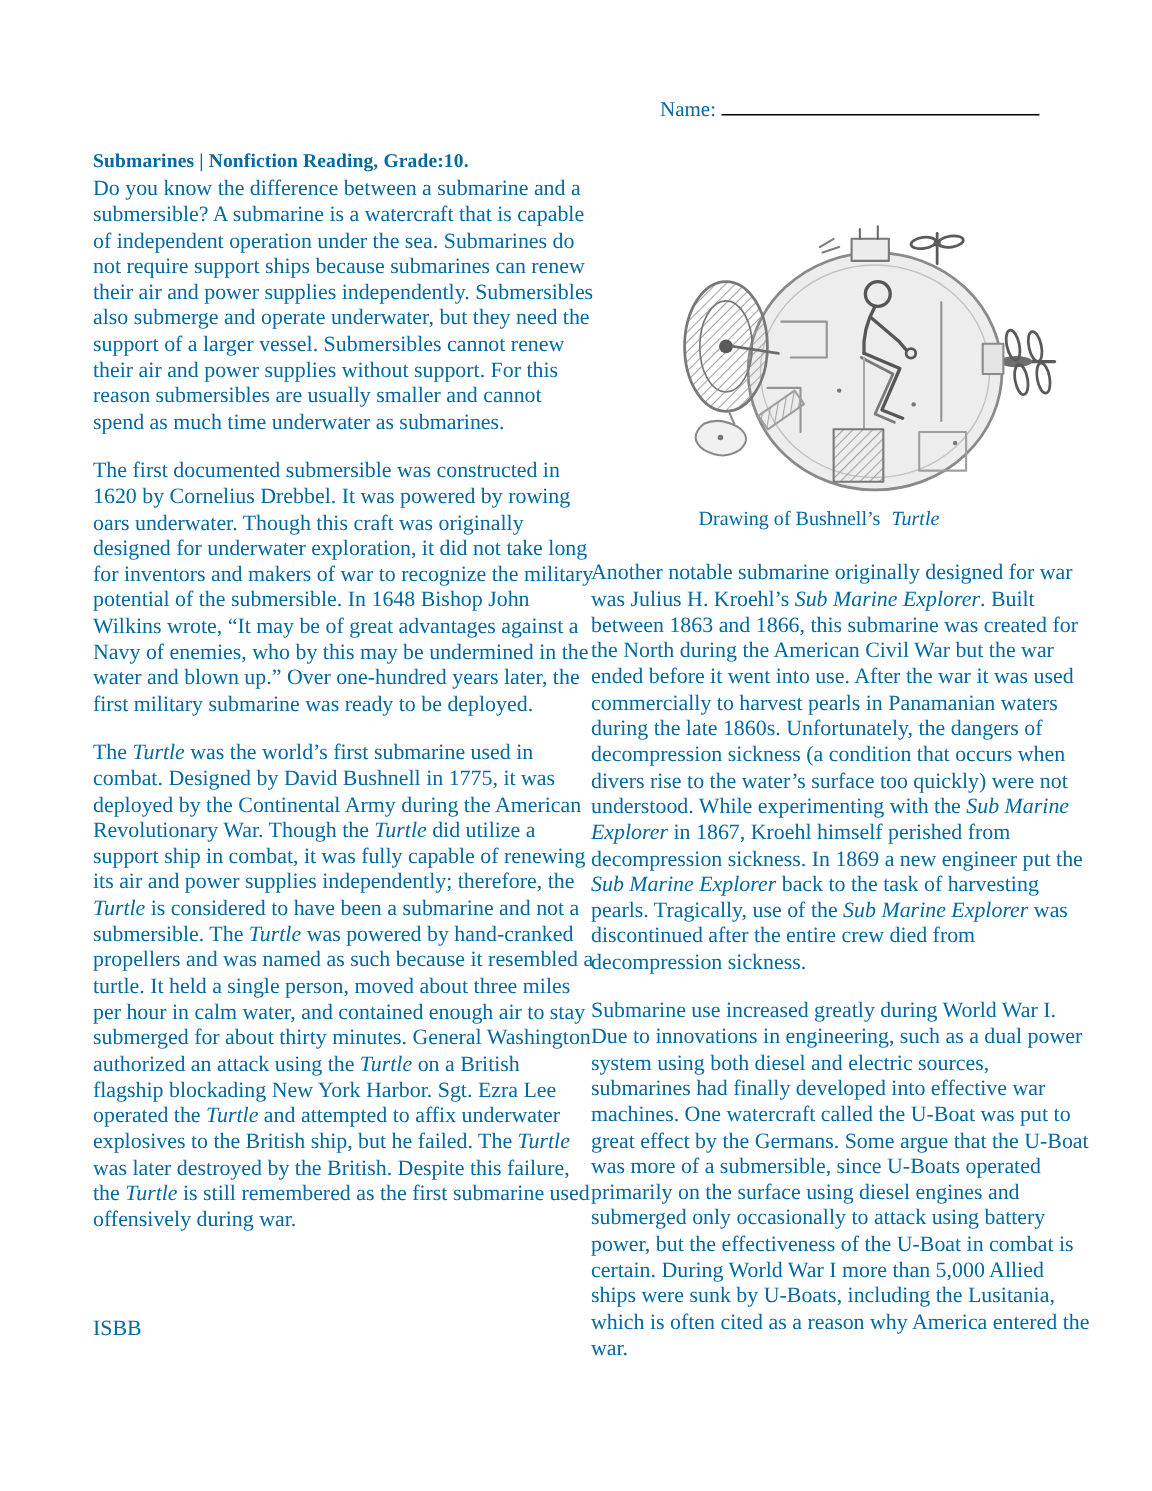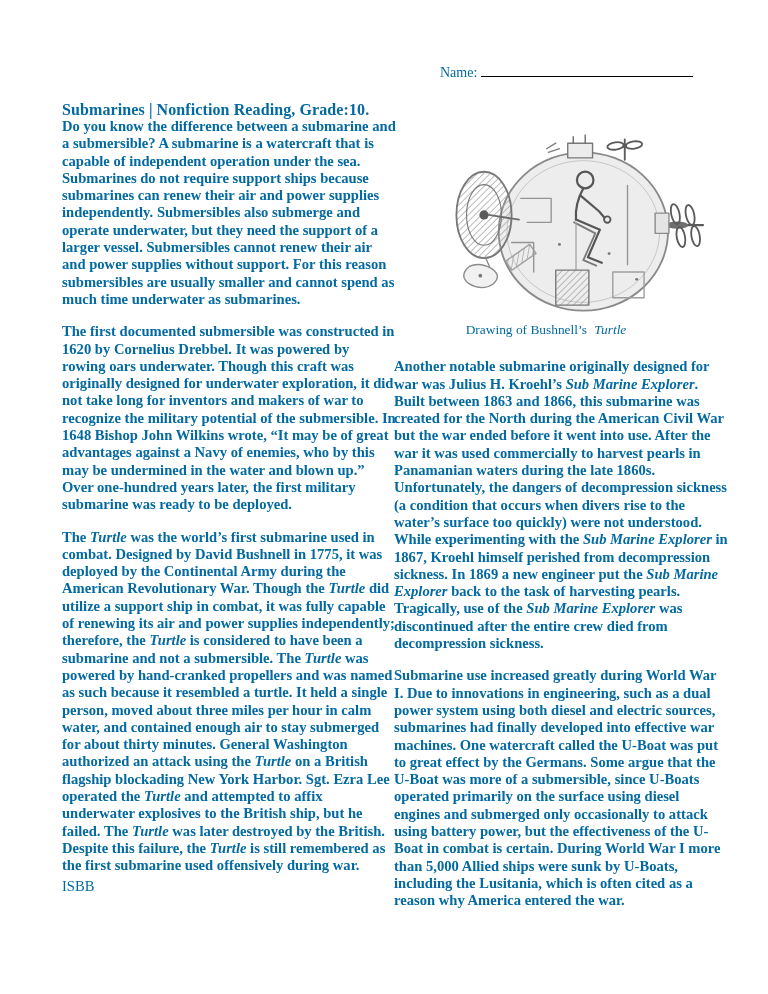--- a/index.html
+++ b/index.html
@@ -15,30 +15,30 @@
   .name-row{
     position:absolute;left:440px;top:62px;
     font-size:14px;white-space:nowrap;
   }
   .name-blank{
     display:inline-block;width:212px;height:14px;
     border-bottom:1px solid #000;margin-left:4px;
   }
   .doc-title{
     position:absolute;left:62px;top:90px;
-    font-size:16px;font-weight:bold;letter-spacing:0.1px;
+    font-size:13px;font-weight:bold;letter-spacing:0.1px;
   }
   .col{
     position:absolute;
     font-size:14.6px;line-height:17.3px;
     text-align:left;
   }
   .col-left{left:62px;top:118px;width:334px;}
-  .col-right{left:394px;top:128px;width:334px;}
-  .col p{margin:0 0 15px 0;font-weight:bold;}
+  .col-right{left:394px;top:144px;width:334px;}
+  .col p{margin:0 0 15px 0;}
   .figure-block{margin:0 0 20px 0;}
   .figure-block svg{display:block;margin:6px 0 0 44px;}
   .figure-caption{
     text-align:center;font-size:13.4px;margin-top:3px;
     padding-right:30px;
   }
   .figure-caption i{margin-left:4px;}
   .footer-code{
     position:absolute;left:62px;top:878px;font-size:14.6px;
   }

